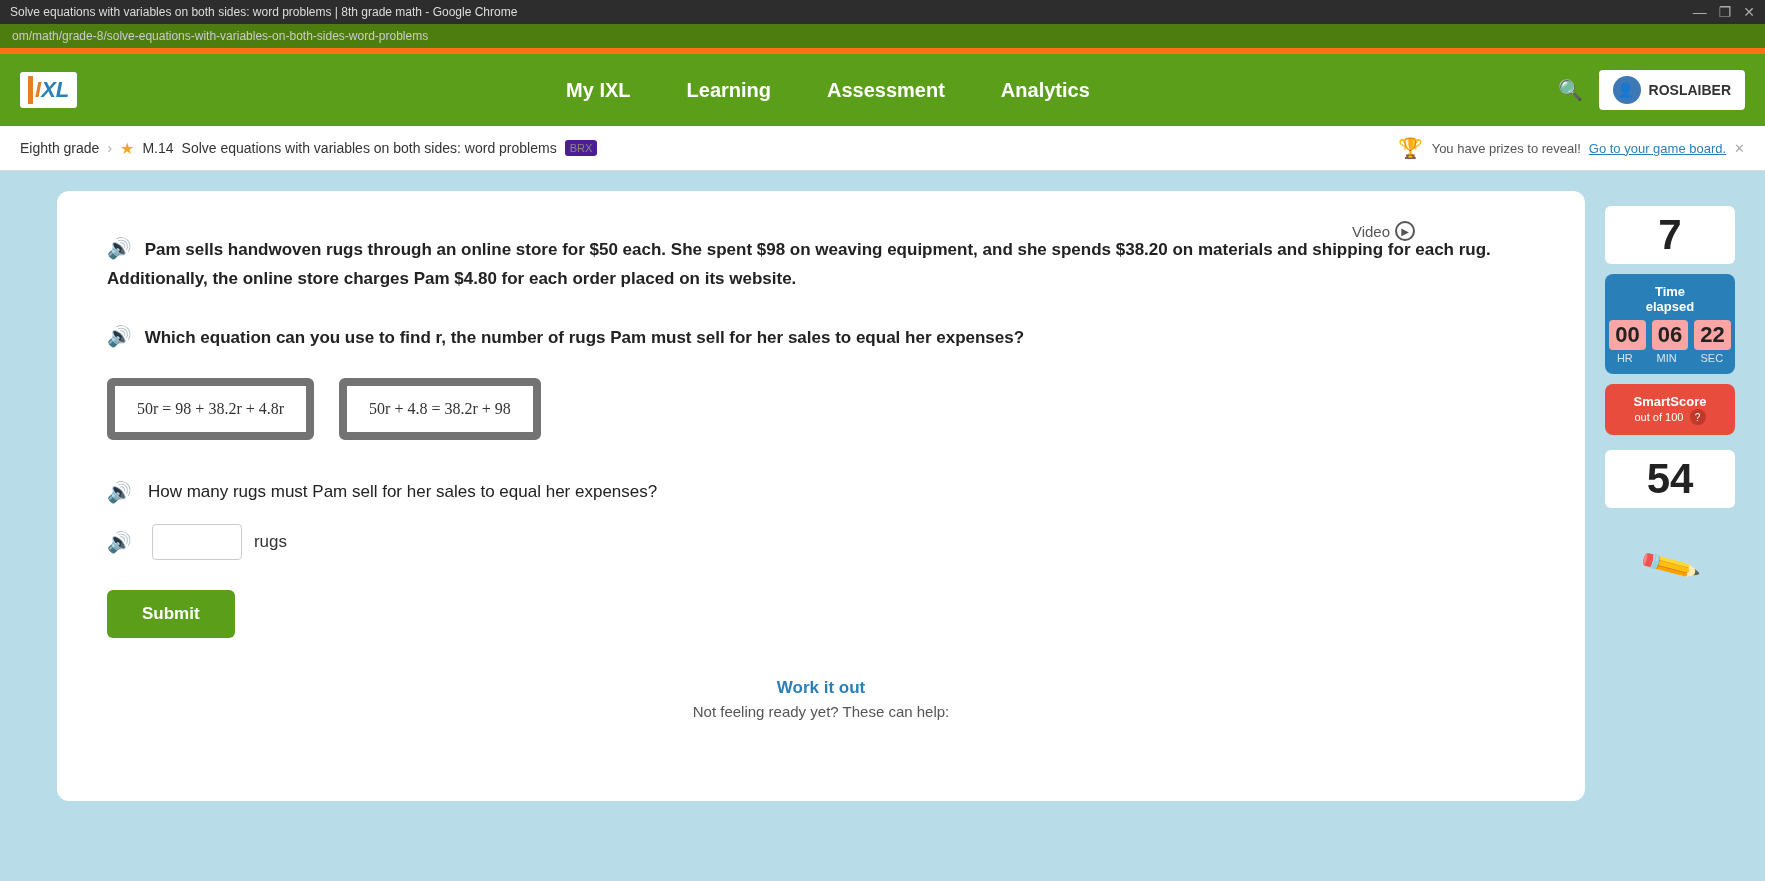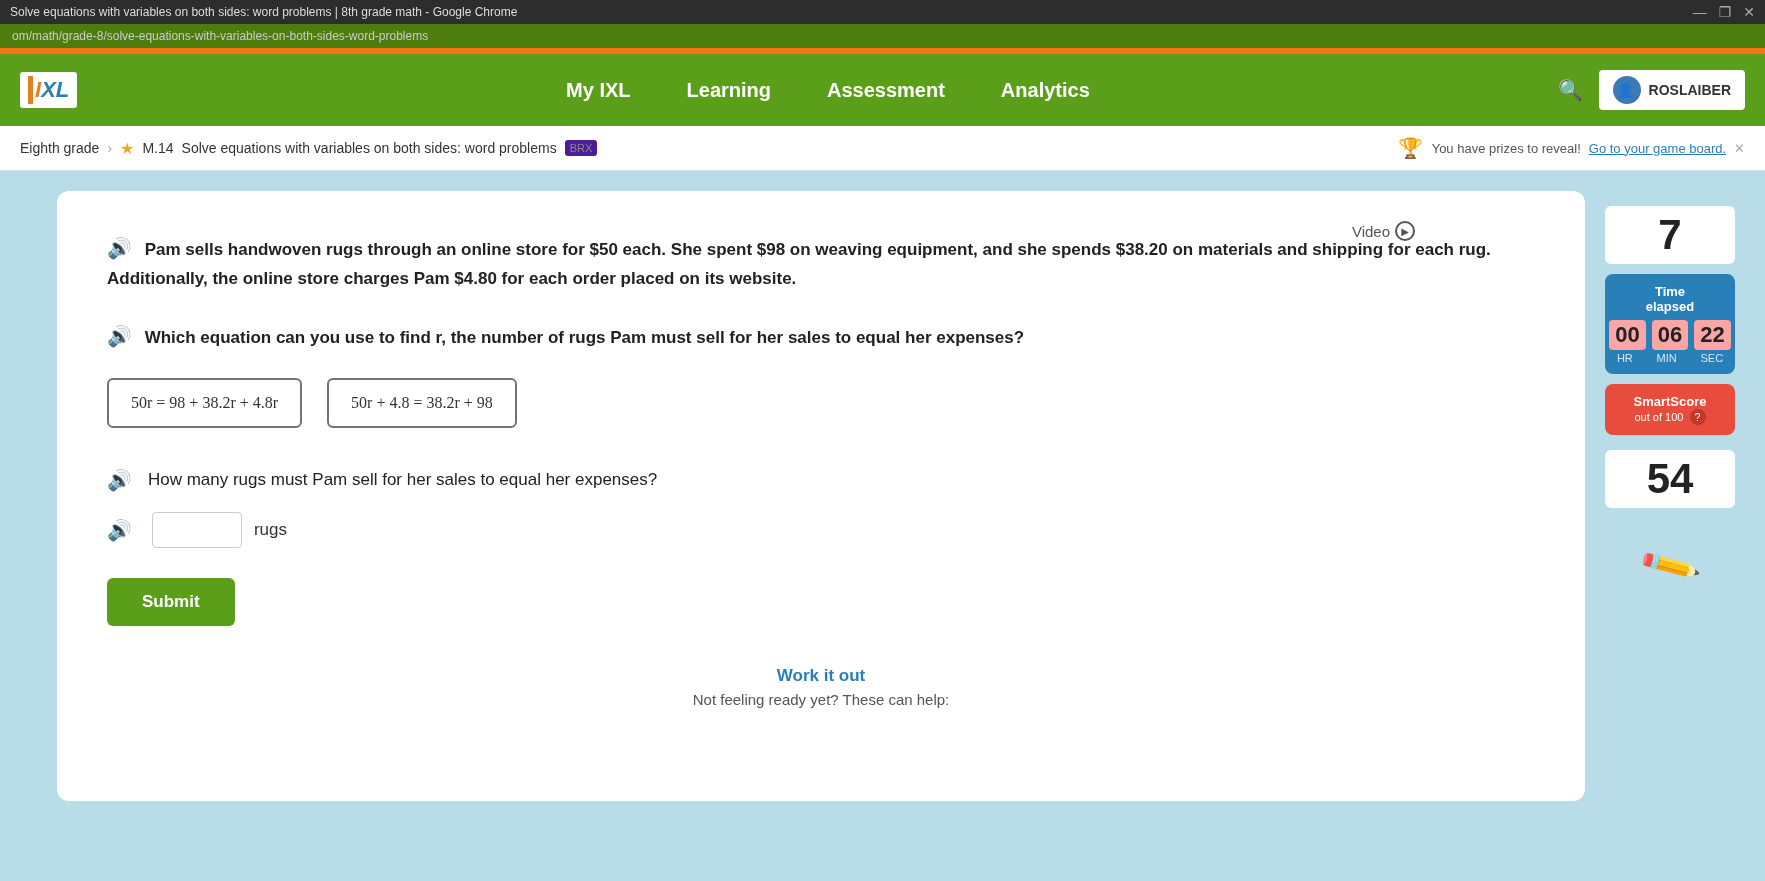--- a/index.html
+++ b/index.html
@@ -165,21 +165,21 @@
       color: #2980b9;
       font-size: 20px;
     }
 
     .answer-choices {
       display: flex;
       gap: 25px;
       margin-bottom: 40px;
     }
     .answer-choice {
-      border: 2px solid #737373;
+      border: 8px solid #737373;
       border-radius: 6px;
       padding: 14px 22px;
       font-size: 16px;
       cursor: pointer;
       background: white;
       color: #333;
       font-family: 'Times New Roman', serif;
     }
 
     .follow-up-text {

